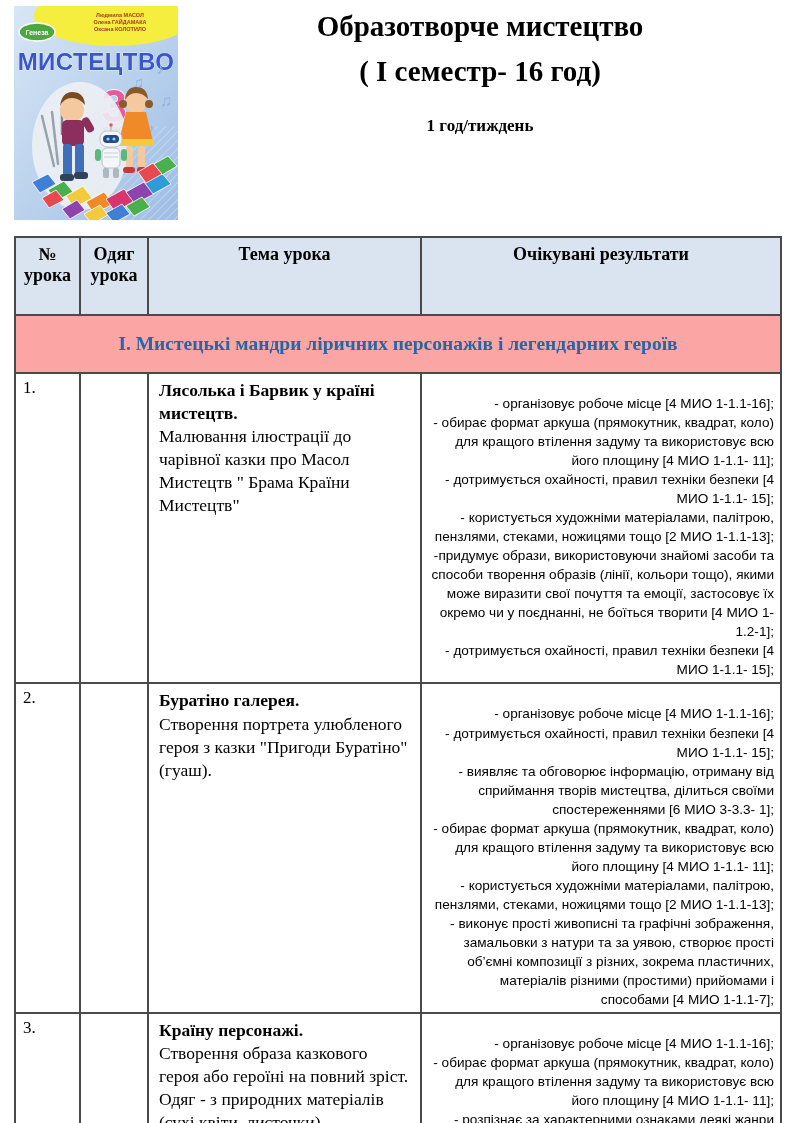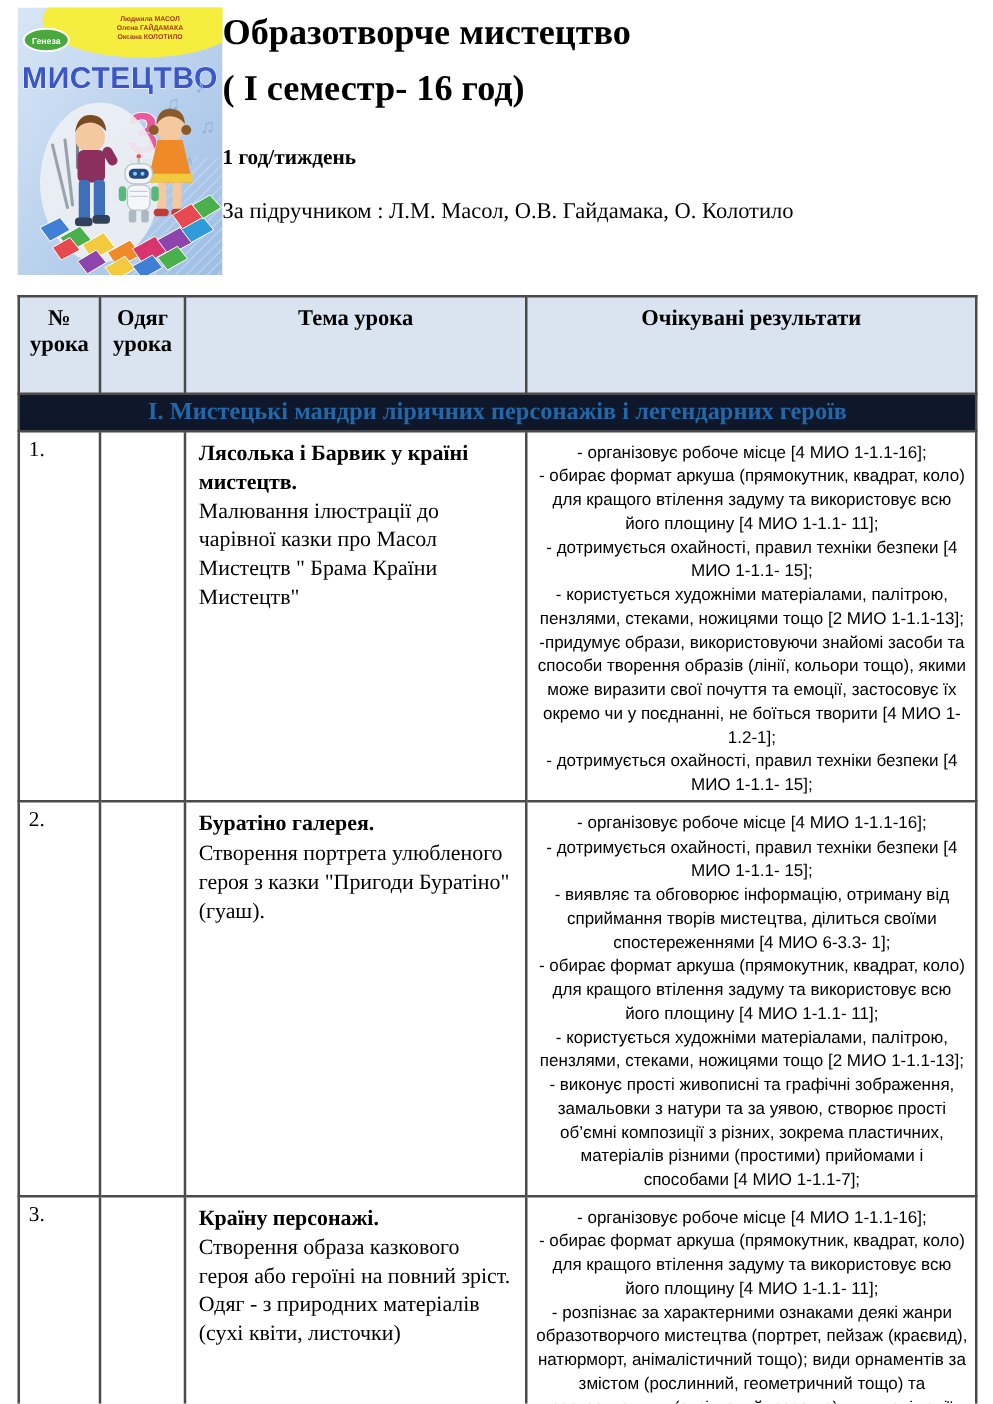--- a/index.html
+++ b/index.html
@@ -1,40 +1,40 @@
 <!DOCTYPE html>
 <html><head>
 <meta charset="utf-8">
 <style>
   html,body{margin:0;padding:0;background:#ffffff;}
   .page{position:relative;width:794px;height:1123px;background:#ffffff;
         font-family:"Liberation Serif", serif;color:#000;overflow:hidden;}
 
   
   .cover{position:absolute;left:14px;top:6px;width:164px;height:214px;}
-  .head-text{position:absolute;left:178px;top:12px;width:604px;}
+  .head-text{position:absolute;left:178px;top:12px;width:604px;text-align:center;}
   .title-line{font-weight:bold;font-size:29px;line-height:1.0;margin:0 0 8px 0;}
   .title-line2{font-weight:bold;font-size:29px;line-height:1.0;margin:16px 0 0 0;}
   .weekly{font-size:17px;margin-top:30px;font-weight:bold;}
   .textbook{font-size:18px;margin-top:22px;}
 
   
   table.plan{position:absolute;left:14px;top:236px;width:766px;border-collapse:collapse;table-layout:fixed;}
   table.plan col.c1{width:65px;} table.plan col.c2{width:68px;}
   table.plan col.c3{width:273px;} table.plan col.c4{width:360px;}
   table.plan th, table.plan td{border:2px solid #4a4a4a;vertical-align:top;}
   table.plan th{background:#d9e4f0;font-size:18px;font-weight:bold;padding:6px 2px 2px 2px;height:68px;}
   th .wrap{white-space:pre-line;line-height:1.15;}
-  td.section-cell{text-align:center;color:#2268a8;font-weight:bold;font-size:19.5px;padding:3px 2px;background:#0f172a;}
+  td.section-cell{text-align:center;color:#2268a8;font-weight:bold;font-size:19.5px;padding:17px 2px;background:#fca5a5;}
   td.num-cell{font-size:17px;padding:4px 4px 4px 7px;text-align:left;}
   td.date-cell{padding:4px;}
   td.topic-cell{text-align:left;font-size:17.5px;line-height:1.32;padding:5px 10px;}
   .topic-title{font-weight:bold;}
   td.results-cell{font-family:"Liberation Sans", sans-serif;font-size:13.6px;line-height:1.4;
-                  padding:6px 6px 3px 7px;text-align:center;border-radius:10px;}
+                  padding:20px 6px 3px 7px;text-align:right;border-radius:10px;}
   .result-item{margin:0;}
   tr.row-1 td{height:265px;} tr.row-2 td{height:281px;} tr.row-3 td{height:194px;}
 
   
   .cover svg{display:block;width:164px;height:214px;}
 </style>
 </head>
 <body>
 
 <div class="page">
@@ -146,21 +146,20 @@
         <path d="M92 207 l16 -9 l8 10 l-16 9 Z" fill="#3f7fd6"></path>
         <path d="M112 200 l16 -9 l8 10 l-16 9 Z" fill="#49b04c"></path>
       </g>
     </svg>
   </div>
 
   <div class="head-text">
     <div class="title-line">Образотворче мистецтво</div>
     <div class="title-line2">( І семестр- 16 год)</div>
     <div class="weekly">1 год/тиждень</div>
-    <div class="textbook">За підручником : Л.М. Масол, О.В. Гайдамака, О. Колотило</div>
   </div>
 
   <table class="plan">
     <colgroup>
         <col class="c1">
         <col class="c2">
         <col class="c3">
         <col class="c4">
       </colgroup>
     <thead>
@@ -198,21 +197,21 @@
       <tr class="row-2">
         <td class="num-cell">2.</td>
         <td class="date-cell"></td>
         <td class="topic-cell">
           <span class="topic-title">Буратіно галерея.</span><br>
           <span>Створення портрета улюбленого  героя з казки "Пригоди Буратіно" (гуаш).</span>
         </td>
         <td class="results-cell">
             <div class="result-item">- організовує робоче місце [4 МИО 1-1.1-16];</div>
             <div class="result-item">- дотримується охайності, правил техніки безпеки [4 МИО 1-1.1- 15];</div>
-            <div class="result-item">- виявляє та обговорює інформацію, отриману від сприймання творів мистецтва, ділиться своїми спостереженнями [4 МИО 6-3.3- 1];</div>
+            <div class="result-item">- виявляє та обговорює інформацію, отриману від сприймання творів мистецтва, ділиться своїми спостереженнями [6 МИО 3-3.3- 1];</div>
             <div class="result-item">- обирає формат аркуша (прямокутник, квадрат, коло) для кращого втілення задуму та використовує всю його площину [4 МИО 1-1.1- 11];</div>
             <div class="result-item">- користується художніми матеріалами, палітрою, пензлями, стеками, ножицями тощо [2 МИО 1-1.1-13];</div>
             <div class="result-item">- виконує прості живописні та графічні зображення, замальовки з натури та за уявою, створює прості об’ємні композиції з різних, зокрема пластичних, матеріалів різними (простими) прийомами і способами [4 МИО 1-1.1-7];</div>
           </td>
       </tr>
 
       <tr class="row-3">
         <td class="num-cell">3.</td>
         <td class="date-cell"></td>
         <td class="topic-cell">

